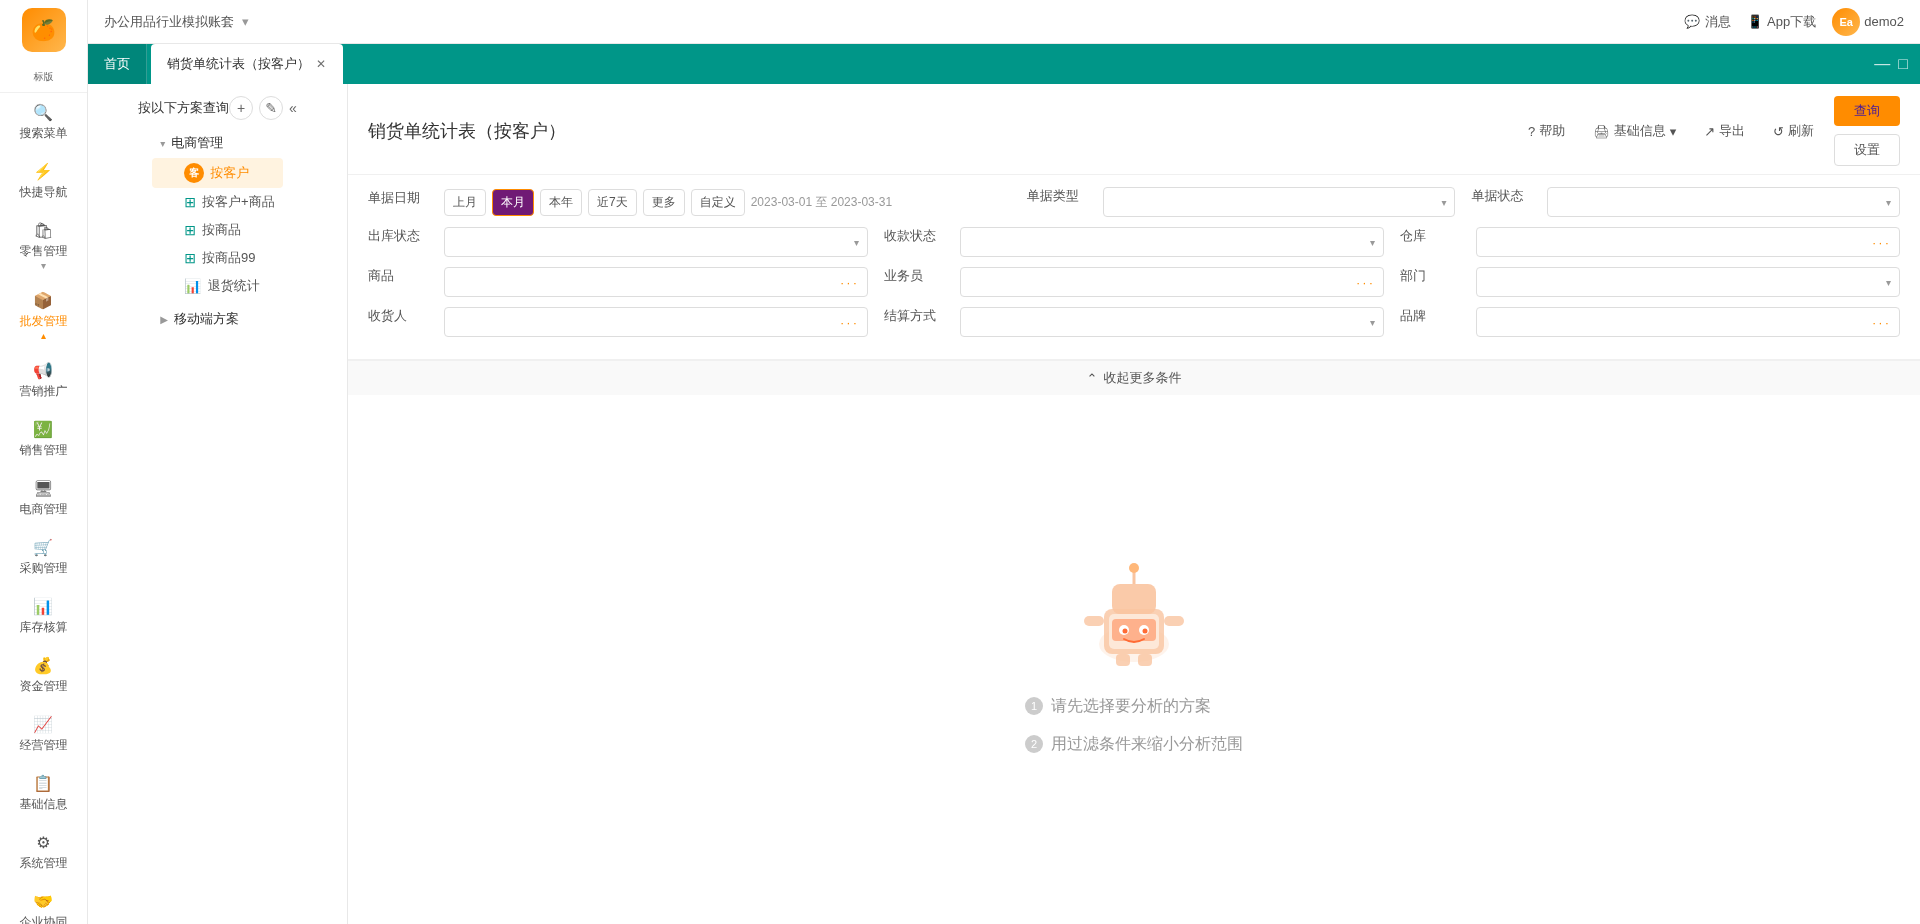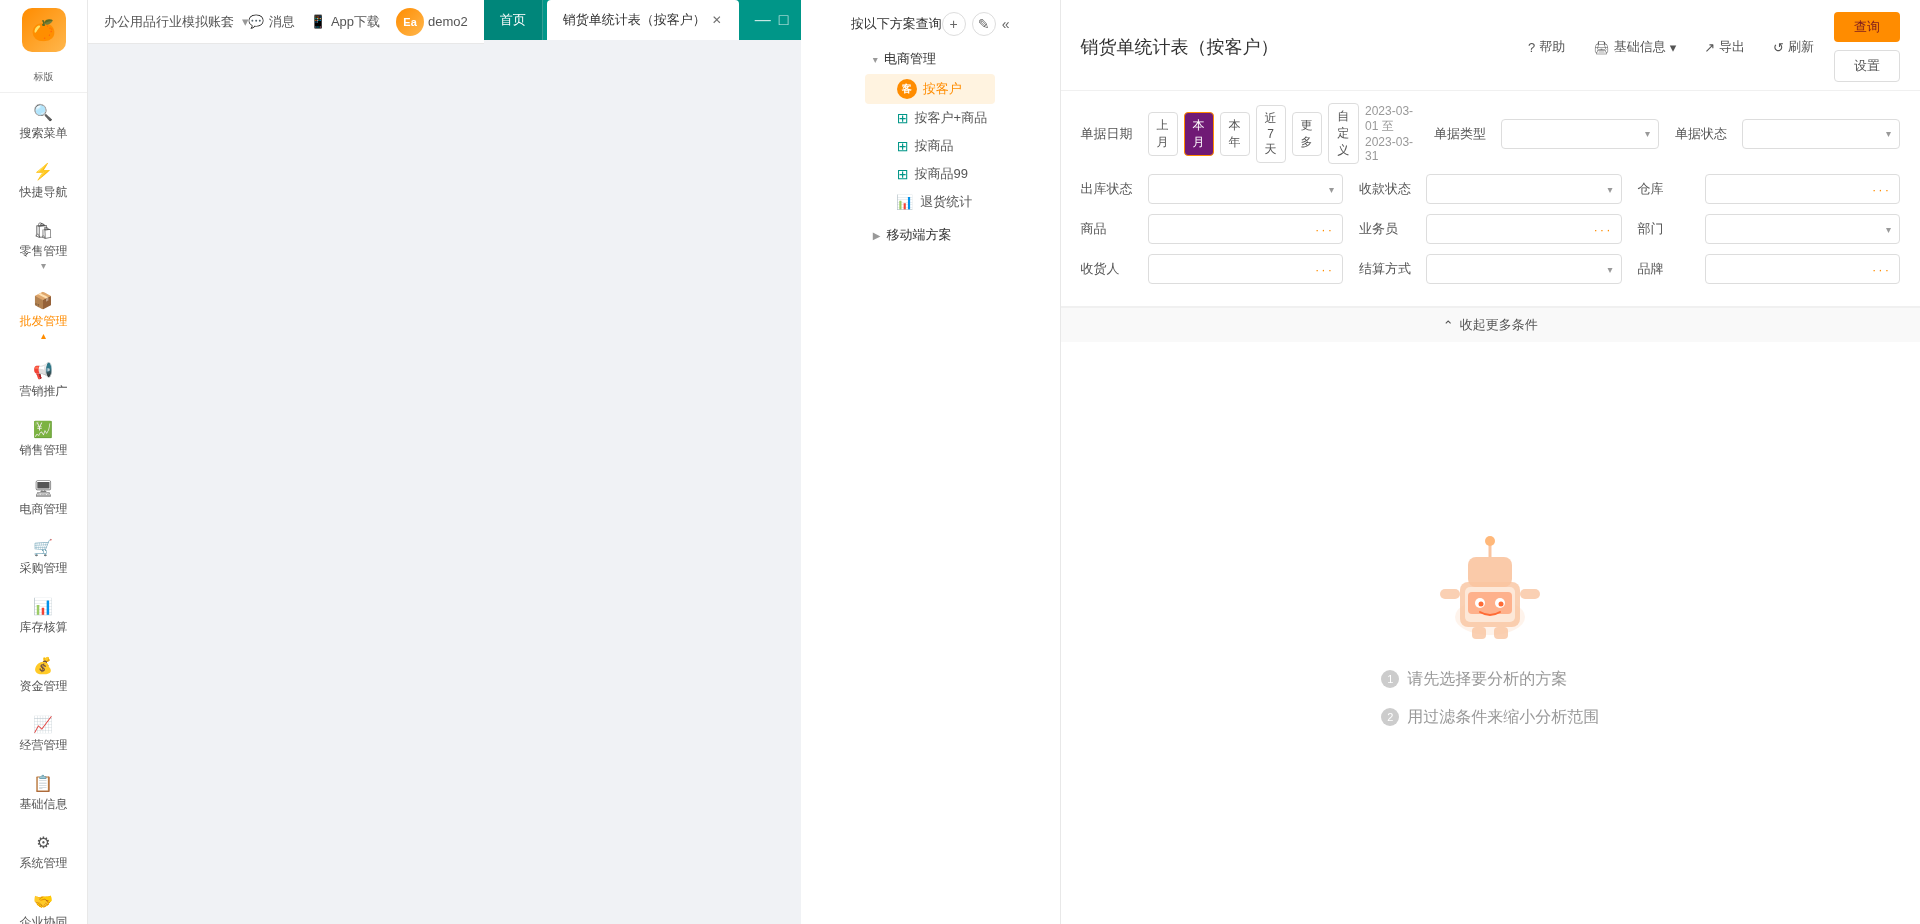--- a/index.html
+++ b/index.html
@@ -8,21 +8,21 @@
     
     .sidebar { width: 88px; background: #fff; display: flex; flex-direction: column; align-items: center; border-right: 1px solid #e8e8e8; height: 100%; overflow-y: auto; flex-shrink: 0; }
     .sidebar-logo { width: 100%; padding: 8px 4px; display: flex; flex-direction: column; align-items: center; border-bottom: 1px solid #f0f0f0; }
     .logo-icon { width: 44px; height: 44px; background: linear-gradient(135deg, #ff8c00, #ffb74d); border-radius: 10px; display: flex; align-items: center; justify-content: center; font-size: 20px; }
     .logo-text { font-size: 10px; color: #666; margin-top: 18px; }
     .sidebar-nav-item { width: 100%; padding: 10px 4px; display: flex; flex-direction: column; align-items: center; cursor: pointer; color: #555; font-size: 12px; transition: color 0.2s; }
     .sidebar-nav-item.active { color: #ff8c00; }
     .sidebar-nav-icon { font-size: 16px; margin-bottom: 3px; }
 
     
-    .main { flex: 1; display: flex; flex-direction: row; overflow: hidden; }
+    .main { flex: 1; display: flex; flex-direction: column; overflow: hidden; }
 
     
     .topbar { height: 44px; background: #fff; display: flex; align-items: center; justify-content: space-between; padding: 0 16px; border-bottom: 1px solid #e8e8e8; flex-shrink: 0; }
     .topbar-left { display: flex; align-items: center; gap: 8px; color: #555; font-size: 13px; }
     .topbar-right { display: flex; align-items: center; gap: 16px; color: #555; font-size: 13px; }
     .topbar-right-item { display: flex; align-items: center; gap: 4px; cursor: pointer; }
     .avatar { width: 28px; height: 28px; border-radius: 50%; background: linear-gradient(135deg, #ff8c00, #ffb74d); display: flex; align-items: center; justify-content: center; color: #fff; font-size: 11px; font-weight: bold; }
 
     
     .tabbar { height: 40px; background: #009688; display: flex; align-items: center; padding: 0 0; flex-shrink: 0; }
@@ -52,27 +52,27 @@
     .tree-icon-orange { width: 20px; height: 20px; border-radius: 50%; background: #ff8c00; display: flex; align-items: center; justify-content: center; color: #fff; font-size: 10px; font-weight: bold; }
 
     
     .right-panel { flex: 1; display: flex; flex-direction: column; overflow: hidden; padding: 0; }
 
     
     .page-header { padding: 12px 20px 8px; background: #fff; display: flex; align-items: center; justify-content: space-between; border-bottom: 1px solid #f0f0f0; }
     .page-title { font-size: 18px; font-weight: 500; color: #333; }
     .page-actions { display: flex; align-items: center; gap: 12px; }
     .page-action-btn { display: flex; align-items: center; gap: 4px; font-size: 13px; color: #555; cursor: pointer; padding: 4px 8px; border-radius: 4px; }
-    .query-btn { padding: 6px 20px; background: #ff8c00; color: #7f1d1d; border: none; border-radius: 4px; cursor: pointer; font-size: 13px; }
+    .query-btn { padding: 6px 20px; background: #ff8c00; color: #4c1d95; border: none; border-radius: 4px; cursor: pointer; font-size: 13px; }
     .settings-btn { padding: 6px 16px; background: #fff; color: #555; border: 1px solid #ddd; border-radius: 4px; cursor: pointer; font-size: 13px; margin-top: 4px; }
 
     
     .filter-area { padding: 12px 20px; background: #fff; border-bottom: 1px solid #f0f0f0; }
     .filter-row { display: flex; align-items: center; gap: 16px; margin-bottom: 10px; }
-    .filter-item { display: flex; align-items: center; gap: 11px; flex: 1; }
+    .filter-item { display: flex; align-items: flex-start; gap: 20px; flex: 1; }
     .filter-label { color: #555; font-size: 13px; white-space: nowrap; min-width: 56px; }
     .date-filter { display: flex; align-items: center; gap: 6px; }
     .date-btn { padding: 4px 8px; border: 1px solid #ddd; border-radius: 4px; background: #fff; cursor: pointer; font-size: 12px; color: #555; }
     .date-btn.active { background: #701a75; color: #fff; border-color: #ff8c00; }
     .date-range { font-size: 12px; color: #999; }
     .select-control { flex: 1; border: 1px solid #ddd; border-radius: 4px; padding: 5px 8px; font-size: 13px; background: #fff; display: flex; align-items: center; justify-content: space-between; cursor: pointer; height: 30px; }
     .select-arrow { color: #999; font-size: 10px; }
     .select-dots { color: #ff8c00; letter-spacing: 2px; }
     .dept-select { flex: 1; border: 1px solid #ddd; border-radius: 4px; padding: 5px 8px; font-size: 13px; background: #fff; display: flex; align-items: center; justify-content: space-between; cursor: pointer; height: 30px; }
 

